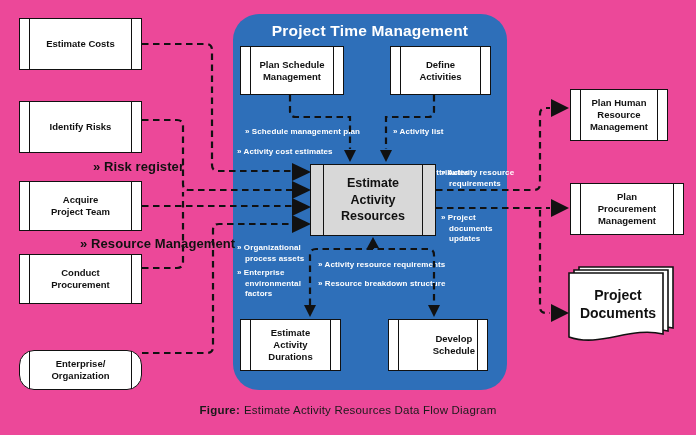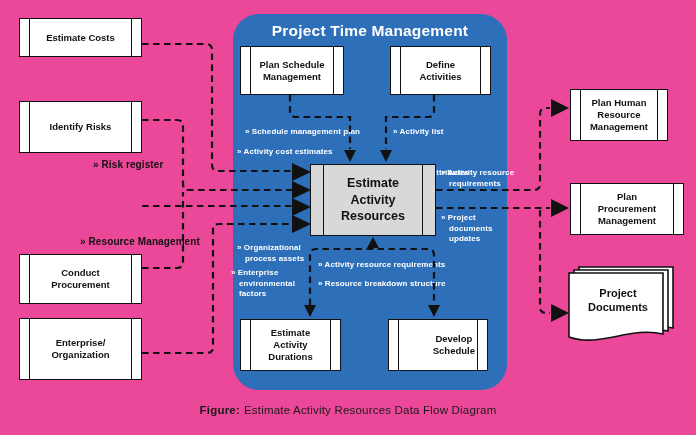--- a/index.html
+++ b/index.html
@@ -24,57 +24,57 @@
     box-sizing:border-box;z-index:2;
   }
   .pbox span{white-space:pre-line;display:block;padding:0 12px;}
   .pbox .vl{position:absolute;top:0;bottom:0;width:1.4px;background:#111111;}
   .pbox .vl.l{left:9px}
   .pbox .vl.r{right:9px}
   .pbox.gray{background:#D8D8D8;font-size:12.5px;line-height:1.35;}
   .pbox.gray .vl.l{left:12px}
   .pbox.gray .vl.r{right:12px}
   
-  #b-estimate-costs          {left:19px;  top:18px;  width:123px; height:39px;}
+  #b-estimate-costs          {left:19px;  top:18px;  width:123px; height:52px;}
   #b-identify-risks          {left:19px;  top:101px; width:123px; height:52px;}
   #b-acquire-project-team    {left:19px;  top:181px; width:123px; height:50px;}
   #b-conduct-procurement     {left:19px;  top:254px; width:123px; height:50px;}
-  #b-enterprise-organization {left:19px;  top:318px; width:123px; height:62px;}
+  #b-enterprise-organization {left:19px;  top:350px; width:123px; height:40px;border-radius:15px;}
   #b-plan-schedule-management{left:240px; top:46px;  width:104px; height:49px;}
   #b-define-activities       {left:390px; top:46px;  width:101px; height:49px;}
   #b-estimate-activity-resources{left:310px;top:164px;width:126px;height:72px;}
   #b-estimate-activity-durations{left:240px;top:319px;width:101px;height:52px;}
   #b-develop-schedule        {left:388px; top:319px; width:100px; height:52px;justify-content:flex-end;}
   #b-plan-human-resource-management{left:570px;top:89px; width:98px;height:52px;}
   #b-plan-procurement-management  {left:570px;top:183px;width:114px;height:52px;}
   
   .ann{
     position:absolute;font-weight:bold;white-space:pre-line;z-index:2;
     font-size:8px;line-height:1.32;letter-spacing:.1px;
   }
   .ann.white{color:#ffffff;}
-  .ann.black{color:#111111;font-size:10px;}
+  .ann.black{color:#111111;font-size:13px;}
   .ann.hang{padding-left:8px;text-indent:-8px;}
   #a-risk-register        {left:93px;  top:158px;}
   #a-resource-calendars   {left:80px;  top:235px;}
   #a-schedule-management-plan{left:245px;top:127px;}
   #a-activity-cost-estimates {left:237px;top:147px;}
   #a-activity-list        {left:393px; top:127px;text-align:right;}
   #a-activity-attributes  {left:393px; top:144px;margin-top:24px;}
   #a-arr-right            {left:441px; top:168px;}
   #a-proj-doc-updates     {left:441px; top:213px;}
   #a-org-process-assets   {left:237px; top:243px;}
-  #a-env-factors          {left:231px; top:268px;}
+  #a-env-factors          {left:237px; top:268px;}
   #a-arr-bottom           {left:318px; top:260px;}
   #a-rbs                  {left:318px; top:279px;}
   
   .docstack{position:absolute;left:560px;top:262px;width:125px;height:95px;z-index:2;}
   .docstack .doc-label{
     position:absolute;left:12px;top:24px;width:92px;text-align:center;
-    font-weight:bold;font-size:11px;line-height:1.3;color:#111111;white-space:pre-line;
+    font-weight:bold;font-size:14px;line-height:1.3;color:#111111;white-space:pre-line;
   }
   
   svg.wires{position:absolute;left:0;top:0;z-index:3;pointer-events:none;}
   
   .caption{
     position:absolute;left:0;right:0;top:404px;text-align:center;
     font-size:11.5px;color:#1a1a1a;letter-spacing:.2px;
   }
   .caption .pfx{font-weight:bold;margin-right:4px;}
 </style>
@@ -110,20 +110,26 @@
   <div class="pbox" id="b-estimate-costs">
     <i class="vl l"></i>
       <i class="vl r"></i>
     <span>Estimate Costs</span>
   </div>
   <div class="pbox" id="b-identify-risks">
     <i class="vl l"></i>
       <i class="vl r"></i>
     <span>Identify Risks</span>
   </div>
+  <div class="pbox" id="b-acquire-project-team">
+    <i class="vl l"></i>
+      <i class="vl r"></i>
+    <span>Acquire
+Project Team</span>
+  </div>
   <div class="pbox" id="b-conduct-procurement">
     <i class="vl l"></i>
       <i class="vl r"></i>
     <span>Conduct
 Procurement</span>
   </div>
   <div class="pbox" id="b-enterprise-organization">
     <i class="vl l"></i>
       <i class="vl r"></i>
     <span>Enterprise/

